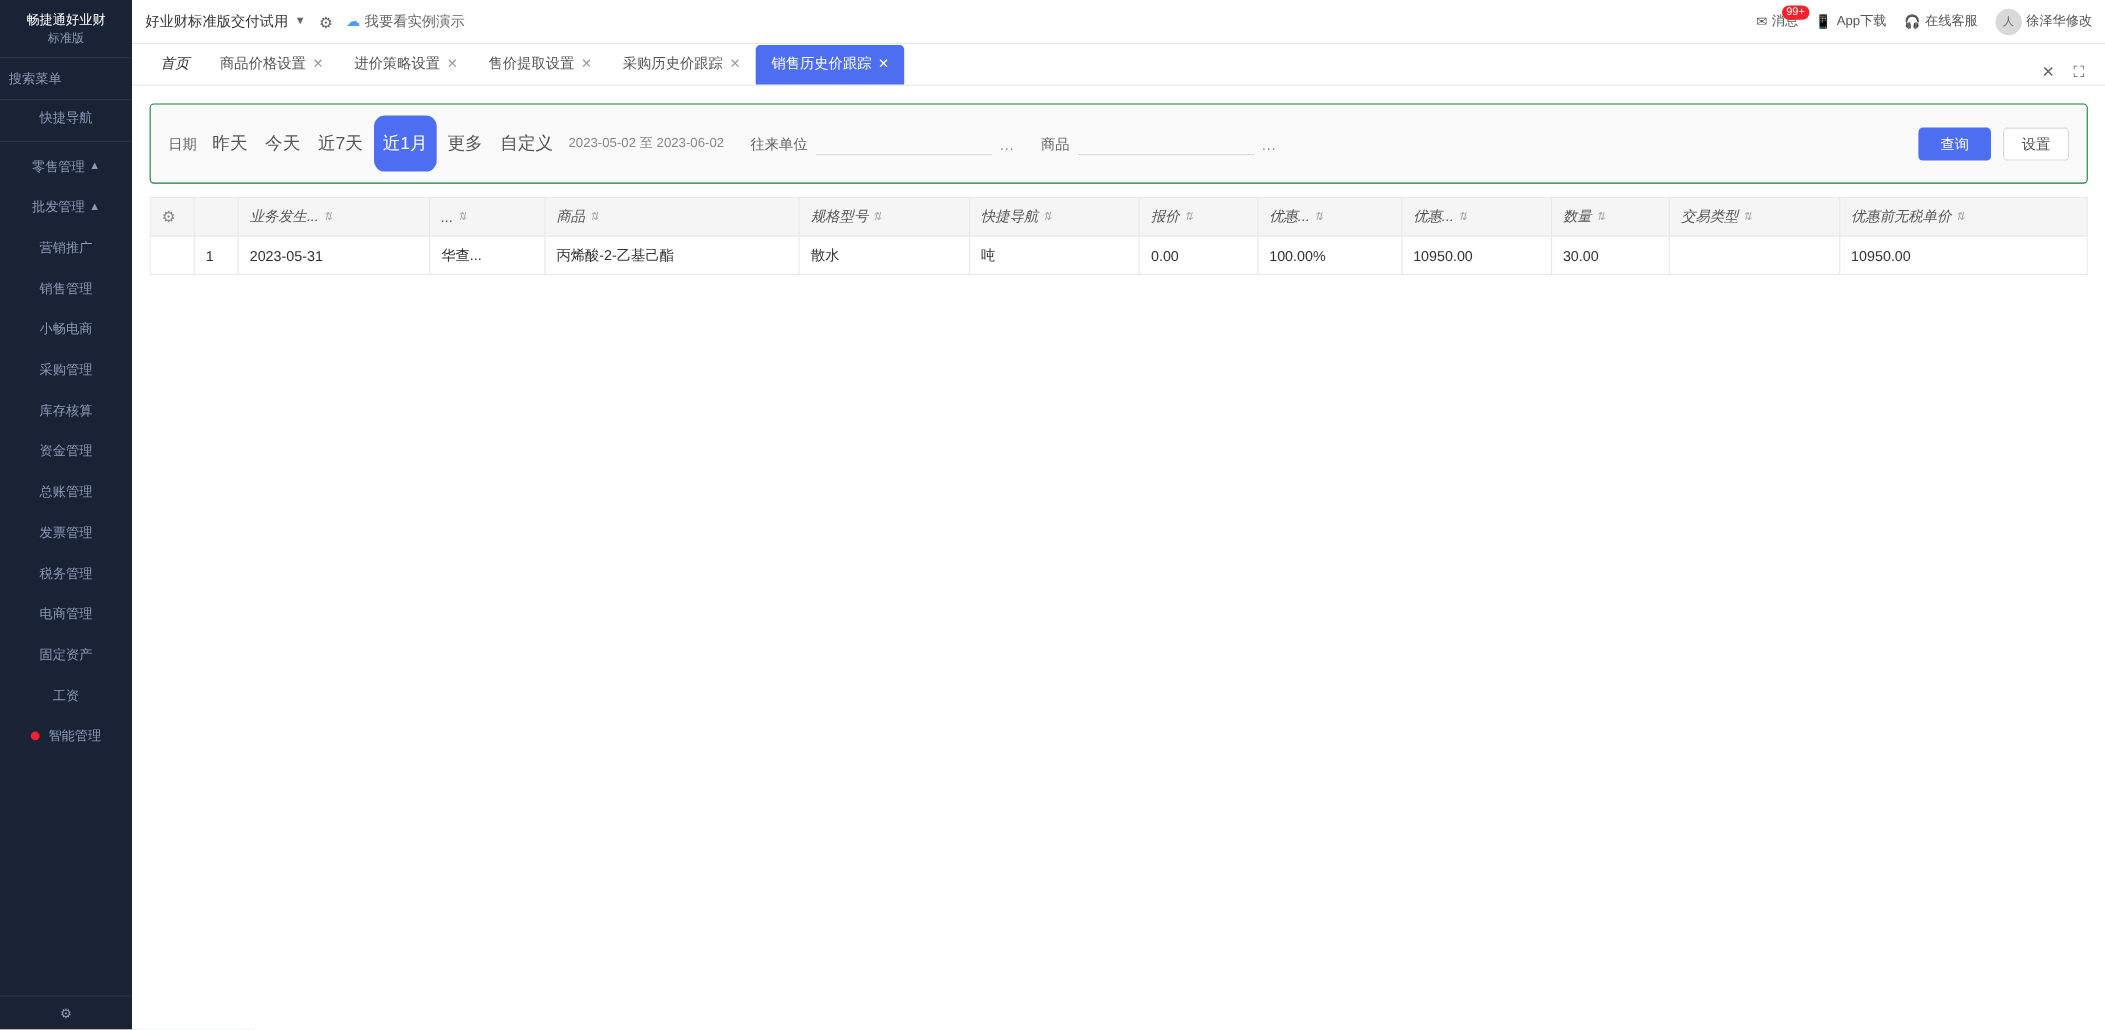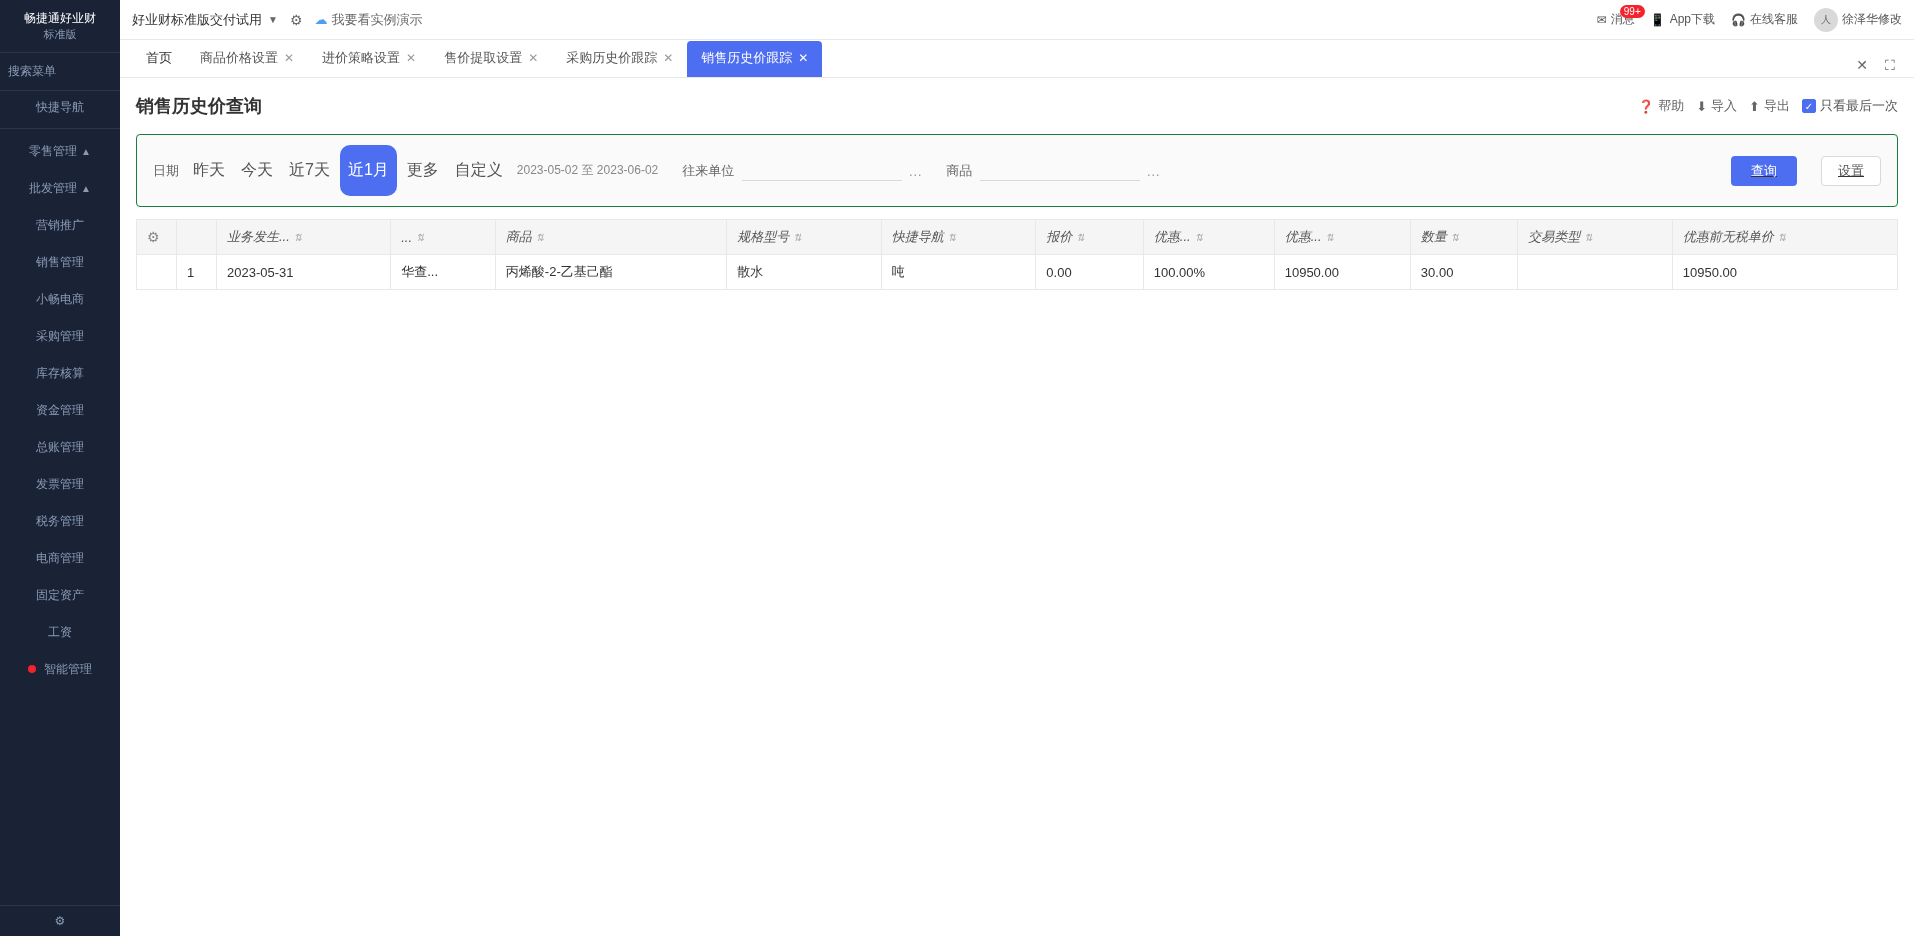--- a/index.html
+++ b/index.html
@@ -29,21 +29,21 @@
     .topbar-demo { display: flex; align-items: center; gap: 4px; color: #666; font-size: 13px; cursor: pointer; }
     .topbar-right { margin-left: auto; display: flex; align-items: center; gap: 16px; }
     .topbar-right-item { display: flex; align-items: center; gap: 4px; color: #555; font-size: 12px; cursor: pointer; position: relative; }
     .badge { background: #f5222d; color: #fff; font-size: 10px; border-radius: 8px; padding: 1px 4px; position: absolute; top: -6px; right: -10px; }
     .avatar-circle { width: 24px; height: 24px; border-radius: 50%; background: #d9d9d9; display: flex; align-items: center; justify-content: center; font-size: 10px; color: #666; }
 
     
     .tabbar { background: #fff; border-bottom: 1px solid #e8e8e8; padding: 0 12px; display: flex; align-items: flex-end; height: 38px; flex-shrink: 0; gap: 0; }
     .tab { padding: 8px 14px; font-size: 13px; color: #555; cursor: pointer; border-bottom: 2px solid transparent; display: flex; align-items: center; gap: 6px; white-space: nowrap; }
     .tab.active { color: #fff; background: #4e6ef2; border-radius: 4px 4px 0 0; border-bottom: 2px solid #4e6ef2; }
-    .tab.home { color: #333; }
+    .tab.home { color: #333; font-style: italic; }
     .tab-close { font-size: 12px; color: #999; cursor: pointer; }
     .tab.active .tab-close { color: #fff; }
     .tab-window-controls { margin-left: auto; display: flex; align-items: center; gap: 4px; }
     .win-btn { width: 24px; height: 24px; display: flex; align-items: center; justify-content: center; cursor: pointer; color: #666; font-size: 14px; }
 
     
     .content { flex: 1; overflow: auto; padding: 0; background: #f0f2f5; }
     .page { background: #fff; margin: 0; padding: 16px; height: 100%; }
 
     
@@ -59,21 +59,21 @@
     .filter-bar { display: flex; align-items: center; gap: 24px; padding: 10px 16px; background: #fafafa; border: 1px solid #15803d; border-radius: 4px; margin-bottom: 12px; }
     .filter-group { display: flex; align-items: center; gap: 8px; }
     .filter-label { color: #666; font-size: 13px; white-space: nowrap; }
     .date-options { display: flex; align-items: center; gap: 4px; }
     .date-opt { padding: 2px 6px; font-size: 16px; color: #555; cursor: pointer; border-radius: 3px; }
     .date-opt.active { background: #4e6ef2; color: #fff; border-radius: 10px; padding: 15px 8px; }
     .date-range { font-size: 12px; color: #888; }
     .filter-input-group { display: flex; align-items: center; gap: 6px; }
     .filter-input { border: none; border-bottom: 1px solid #d9d9d9; padding: 2px 4px; font-size: 13px; color: #333; background: transparent; outline: none; width: 160px; }
     .filter-dots { color: #999; cursor: pointer; font-size: 14px; }
-    .filter-actions { margin-left: auto; display: flex; gap: 24px; text-decoration: underline; }
+    .filter-actions { margin-left: auto; display: flex; gap: 11px; }
     .btn-primary { background: #4e6ef2; color: #fff; border: none; padding: 6px 20px; border-radius: 4px; font-size: 13px; cursor: pointer; }
     .btn-default { background: #fff; color: #555; border: 1px solid #d9d9d9; padding: 5px 16px; border-radius: 4px; font-size: 13px; cursor: pointer; }
 
     
     .data-table { width: 100%; border-collapse: collapse; font-size: 13px; }
     .data-table th { background: #f5f5f5; border: 1px solid #e8e8e8; padding: 8px 10px; text-align: left; color: #555; font-weight: 500; white-space: nowrap; }
     .data-table td { border: 1px solid #e8e8e8; padding: 8px 10px; color: #333; white-space: nowrap; }
     .col-sort { cursor: pointer; display: flex; align-items: center; gap: 4px; font-style: italic; }
     .sort-icon { font-size: 10px; color: #aaa; }
     .th-gear { width: 40px; text-align: center; }
@@ -177,43 +177,20 @@
     </div>
     <div class="tab-window-controls">
       <div class="win-btn">✕</div>
       <div class="win-btn">⛶</div>
     </div>
   </div>
 
   <div class="content">
     <div class="page">
 
-      <div class="page-header">
-        <h1 class="page-title">销售历史价查询</h1>
-        <div class="page-actions">
-          <div class="page-action-link">
-            <span>❓</span>
-            <span>帮助</span>
-          </div>
-          <div class="page-action-link">
-            <span>⬇</span>
-            <span>导入</span>
-          </div>
-          <div class="page-action-link">
-            <span>⬆</span>
-            <span>导出</span>
-          </div>
-          <label class="checkbox-label">
-            <span class="checkbox-box">
-              <span class="checkbox-check">✓</span>
-            </span>
-            <span>只看最后一次</span>
-          </label>
-        </div>
-      </div>
 
       <div class="filter-bar">
         <div class="filter-group">
           <span class="filter-label">日期</span>
           <div class="date-options">
             <span class="date-opt">昨天</span>
             <span class="date-opt">今天</span>
             <span class="date-opt">近7天</span>
             <span class="date-opt active">近1月</span>
             <span class="date-opt">更多</span>

